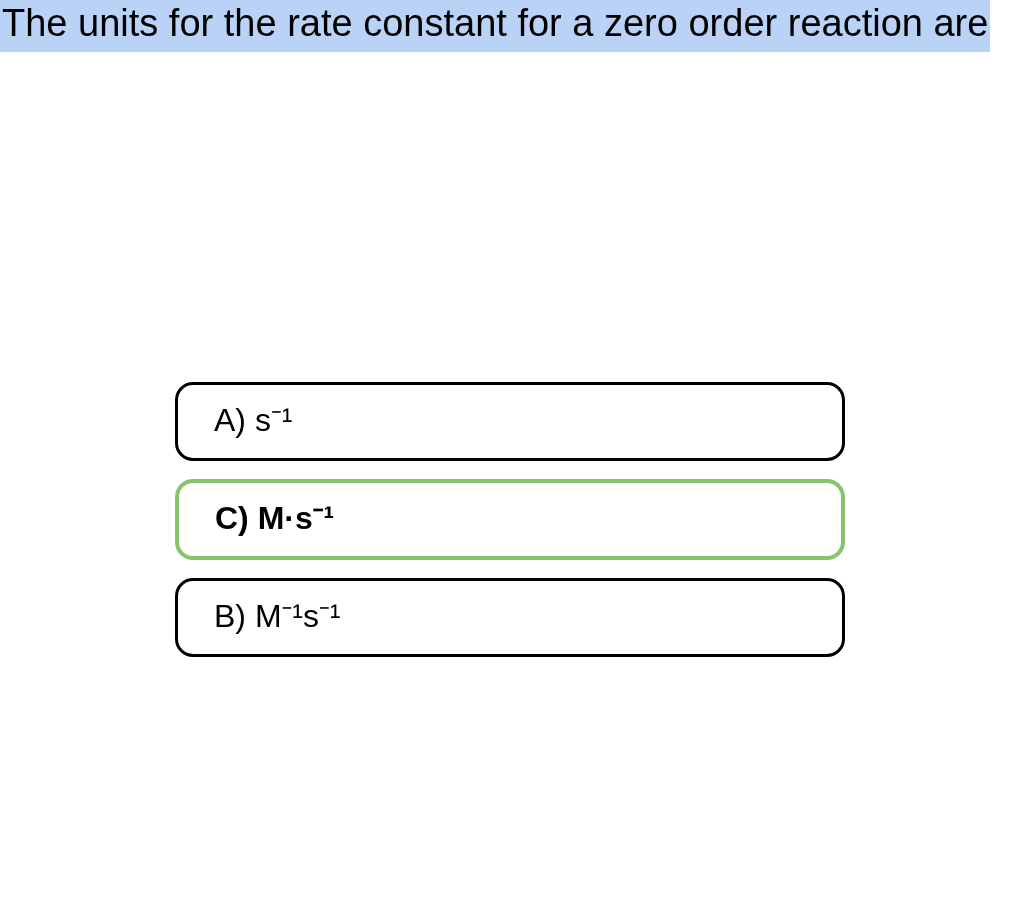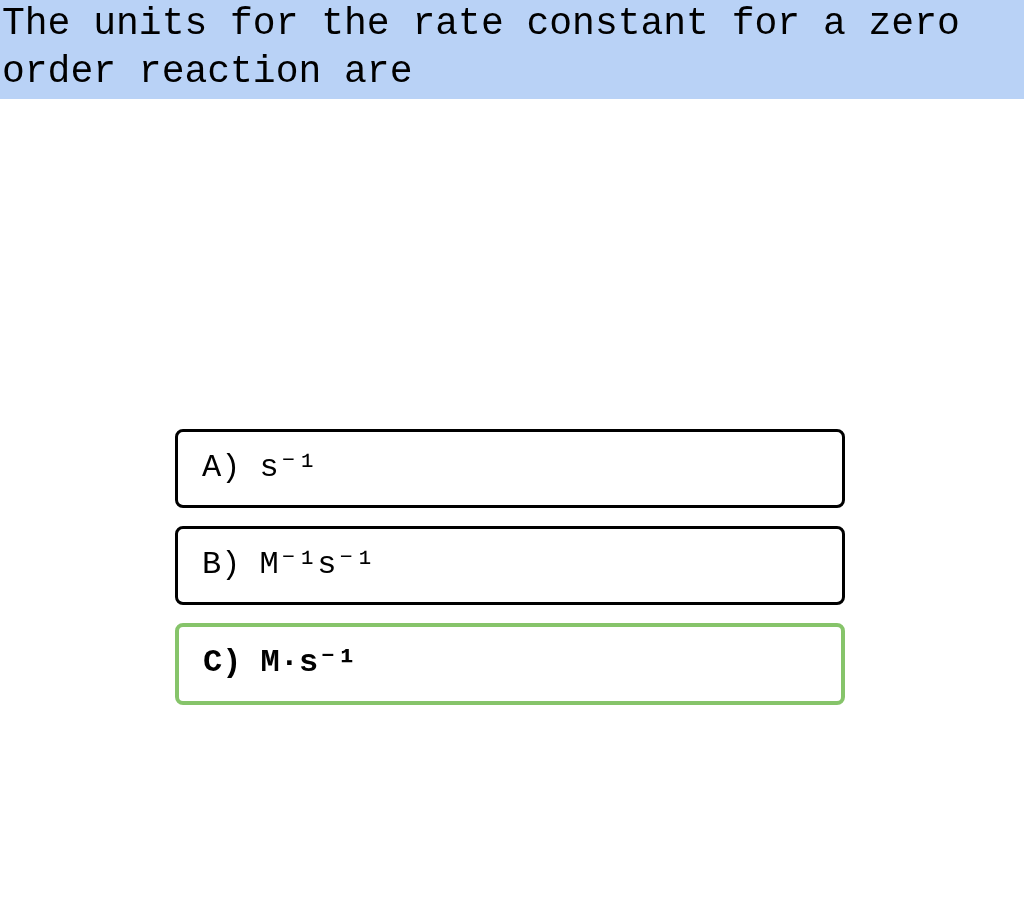--- a/index.html
+++ b/index.html
@@ -1,15 +1,15 @@
 <!DOCTYPE html>
 <html><head>
 <meta charset="utf-8">
 <style>
-  * { box-sizing: border-box; font-family: Liberation Mono, monospace; }
+  * { box-sizing: border-box; }
   html, body {
     margin: 0;
     padding: 0;
     width: 1024px;
     height: 909px;
     background: #ffffff;
     font-family: Arial, Helvetica, sans-serif;
     color: #000;
   }
   .question {
@@ -22,22 +22,22 @@
   .options {
     margin-top: 330px;
     margin-left: 175px;
     width: 670px;
     display: flex;
     flex-direction: column;
     gap: 18px;
   }
   .option {
     border: 3px solid #000;
-    border-radius: 8px;
-    padding: 18px 24px 20px 24px;
+    border-radius: 18px;
+    padding: 18px 24px 20px 36px;
     font-size: 32px;
     line-height: 1.1;
     cursor: pointer;
     user-select: none;
     background: #fff;
   }
   .option.correct {
     border: 4px solid #86c46a;
     font-weight: 700;
   }
@@ -47,24 +47,24 @@
 
 
 
 <span class="question">The units for the rate constant for a zero order reaction are</span>
 
 <div class="options">
   <div class="option">
     <span>A)</span>
     <span>s⁻¹</span>
   </div>
+  <div class="option correct">
+    <span>C)</span>
+    <span>M·s⁻¹</span>
+  </div>
   <div class="option">
     <span>B)</span>
     <span>M⁻¹s⁻¹</span>
-  </div>
-  <div class="option correct">
-    <span>C)</span>
-    <span>M·s⁻¹</span>
   </div>
 </div>
 
 
 
 
 </body></html>

